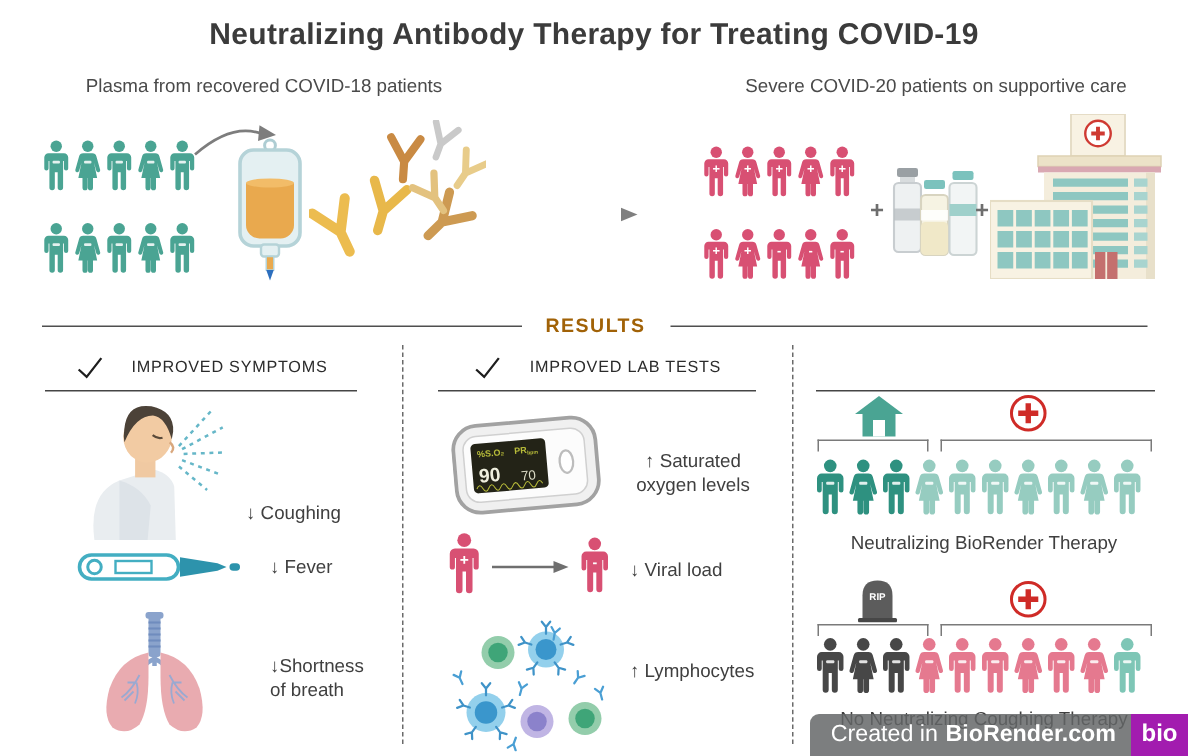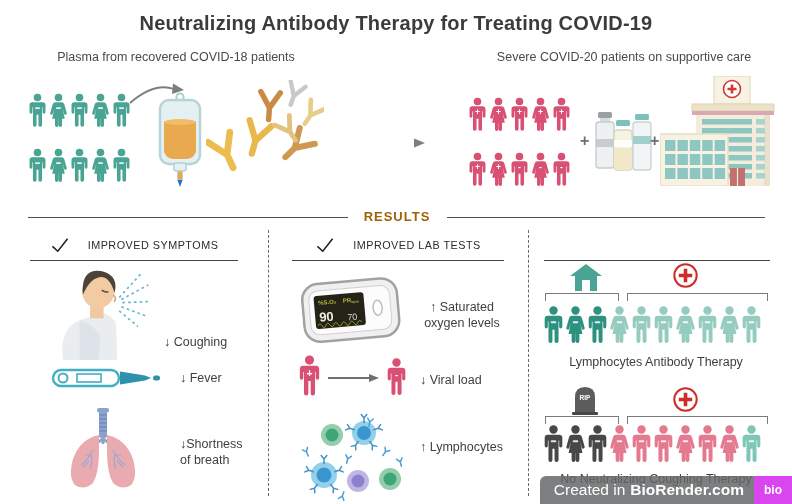--- a/index.html
+++ b/index.html
@@ -23,21 +23,21 @@
   .check path{stroke:#1e1e1e;stroke-width:1.7;fill:none;}
   .lbl{position:absolute;font-size:12.5px;color:#3f3f3f;white-space:pre-line;line-height:1.3;}
   .lbl.center{text-align:center;}
   .bracket{position:absolute;height:7px;border:1.6px solid #7a7a7a;border-bottom:none;}
   .grouplbl{position:absolute;text-align:center;font-size:12.5px;color:#3f3f3f;z-index:1;}
   .oxi-wrap{position:absolute;transform:rotate(-5deg);}
   .watermark{position:absolute;right:0;bottom:0;display:flex;align-items:stretch;height:28px;z-index:5;}
   .wm-bar{background:rgba(99,101,103,.84);color:#fff;font-size:15.5px;display:flex;gap:5px;
           align-items:center;padding:0 10px 0 14px;border-radius:6px 0 0 0;}
   .wm-brand{font-weight:bold;}
-  .wm-logo{width:38px;background:#d946ef;color:#fff;font-weight:bold;font-size:12px;
+  .wm-logo{width:38px;background:#a21caf;color:#fff;font-weight:bold;font-size:16px;
            display:flex;align-items:center;justify-content:center;}
 </style>
 </head>
 <body>
 
 <div class="stage">
 
   <svg style="position:absolute;width:0;height:0" aria-hidden="true">
     <defs>
       <g id="sym-m">
@@ -448,21 +448,21 @@
       </svg>
       <svg width="21" height="50" viewBox="0 0 20 38">
         <use href="#sym-f" fill="#96ccc0"></use>
         <rect x="7.4" y="14.4" width="5.2" height="1.9" rx="0.7" fill="#fff" opacity="0.85"></rect>
       </svg>
       <svg width="21" height="50" viewBox="0 0 20 38">
         <use href="#sym-m" fill="#96ccc0"></use>
         <rect x="7.4" y="14.4" width="5.2" height="1.9" rx="0.7" fill="#fff" opacity="0.85"></rect>
       </svg>
     </div>
-  <div class="grouplbl" style="left:540px;top:355px;width:232px;">Lymphocytes Antibody Therapy</div>
+  <div class="grouplbl" style="left:540px;top:355px;width:232px;">Neutralizing BioRender Therapy</div>
 
   <svg class="abs" style="left:571px;top:384px;" width="28" height="31" viewBox="0 0 28 31">
     <path d="M4 29 V13 Q4 3 14 3 Q24 3 24 13 V29 Z" fill="#5c5c5c"></path>
     <rect x="1" y="28" width="26" height="3" rx="1" fill="#474747"></rect>
     <text x="14" y="16" text-anchor="middle" font-size="6.5" font-weight="bold" fill="#fff">RIP</text>
   </svg>
   <svg class="abs" style="left:672px;top:386px;" width="27" height="27" viewBox="0 0 27 27">
     <circle cx="13.5" cy="13.5" r="11.2" fill="#fff" stroke="#cf2b27" stroke-width="2"></circle>
     <path d="M13.5 6.8 V20.2 M6.8 13.5 H20.2" stroke="#cf2b27" stroke-width="3.6"></path>
   </svg>

